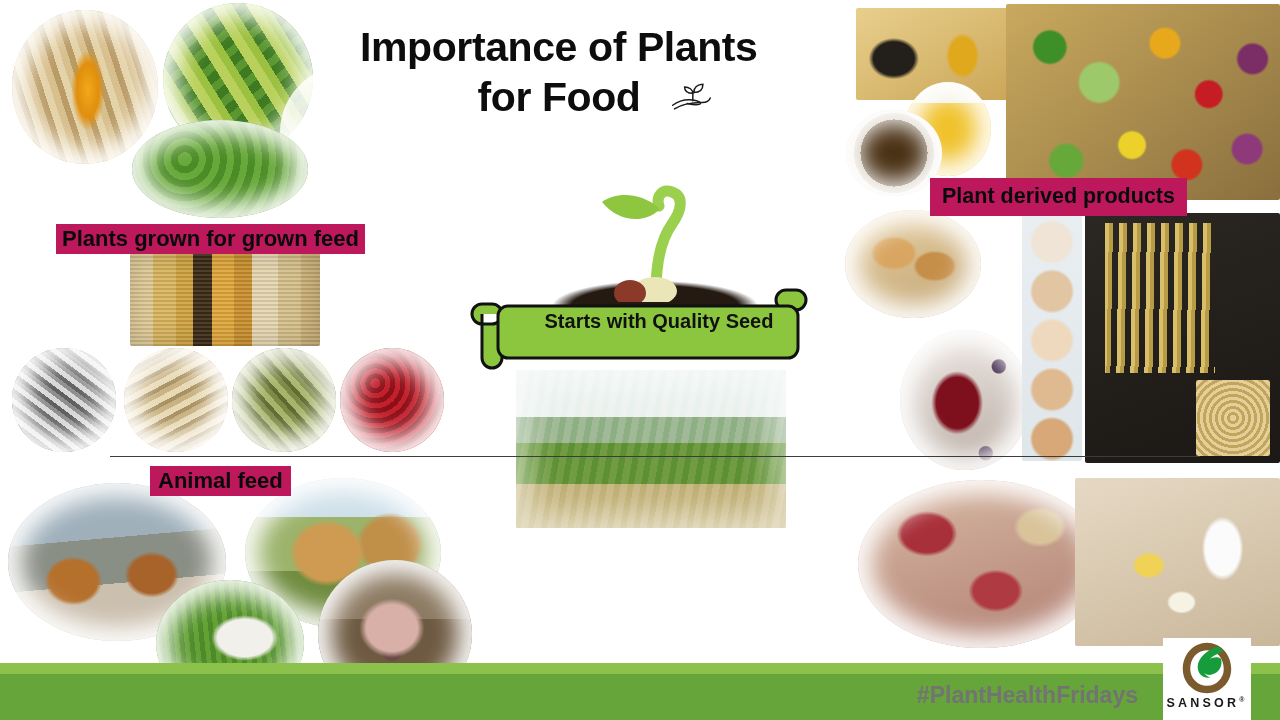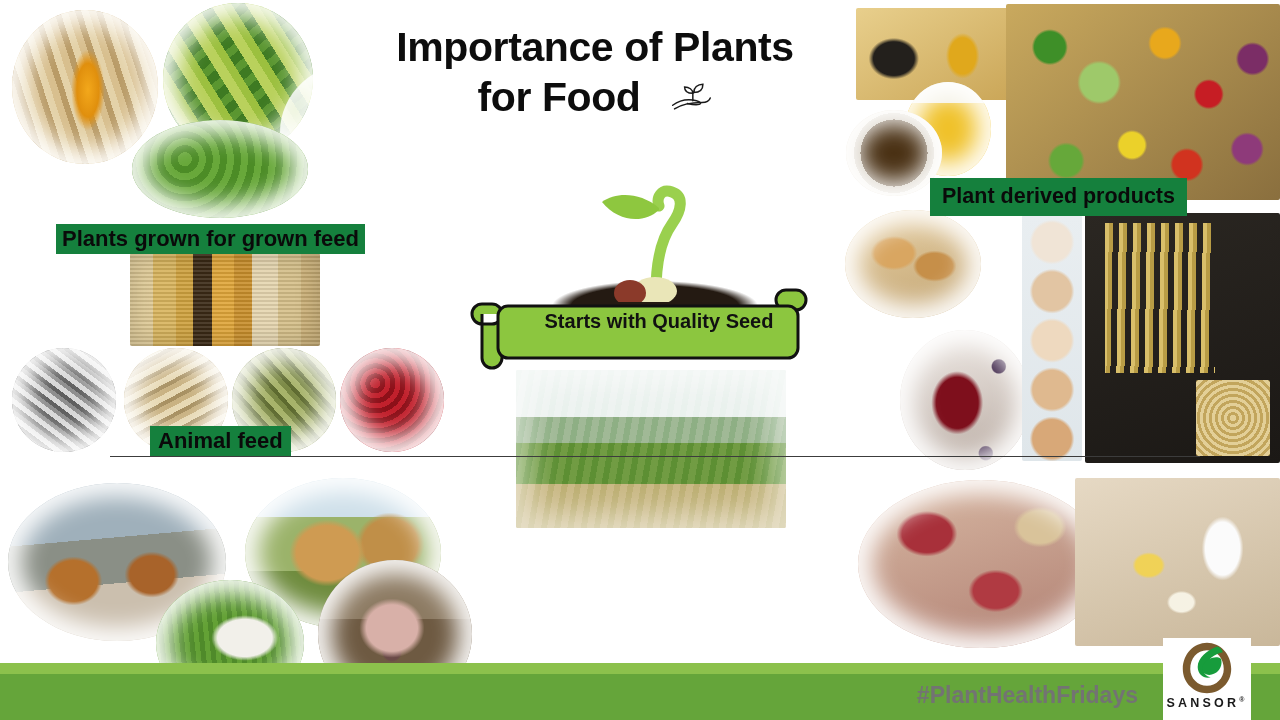--- a/index.html
+++ b/index.html
@@ -24,36 +24,36 @@
   .vig::after {
     content: ""; position: absolute; inset: 0; border-radius: inherit;
     box-shadow: inset 0 0 22px 14px rgba(255,255,255,0.92);
     pointer-events: none;
   }
   .rect { border-radius: 2px; }
 
   
   #title-block {
     position: absolute; left: 360px; top: 22px; width: 470px;
-    text-align: center; z-index: 40;
+    text-align: left; z-index: 40;
   }
   #title-line1, #title-line2 {
     font-size: 41px; font-weight: bold; color: #0d0d0d;
     letter-spacing: -0.4px; line-height: 1.22; white-space: nowrap;
   }
   #title-line2 { display: flex; align-items: center; justify-content: center; gap: 28px; }
   #sprout-hand-icon { width: 44px; height: 34px; flex: 0 0 auto; }
 
   
   .section-label {
     position: absolute; font-weight: bold; color: #0a0a0a;
-    background: #15803d; z-index: 35; white-space: nowrap;
+    background: #be185d; z-index: 35; white-space: nowrap;
   }
   #label-plants-feed { left: 56px; top: 224px; font-size: 22px; padding: 2px 6px; }
-  #label-animal-feed { left: 150px; top: 426px; font-size: 22px; padding: 2px 8px; }
+  #label-animal-feed { left: 150px; top: 466px; font-size: 22px; padding: 2px 8px; }
   #label-plant-products {
     left: 930px; top: 178px; font-size: 21.5px; padding: 6px 12px 7px 12px;
   }
 
   
   #divider {
     position: absolute; left: 110px; top: 456px; width: 1090px; height: 1px;
     background: #3c3c3c; z-index: 20;
   }
 

